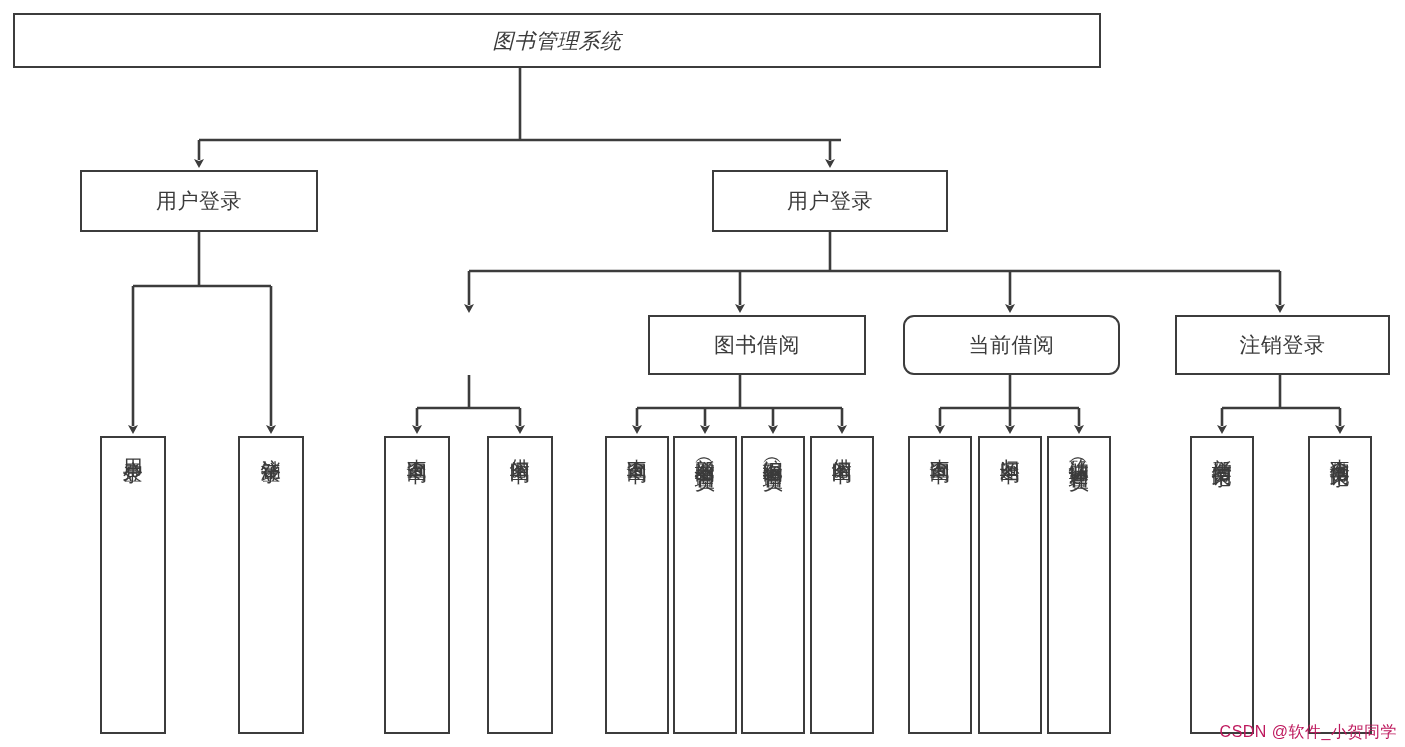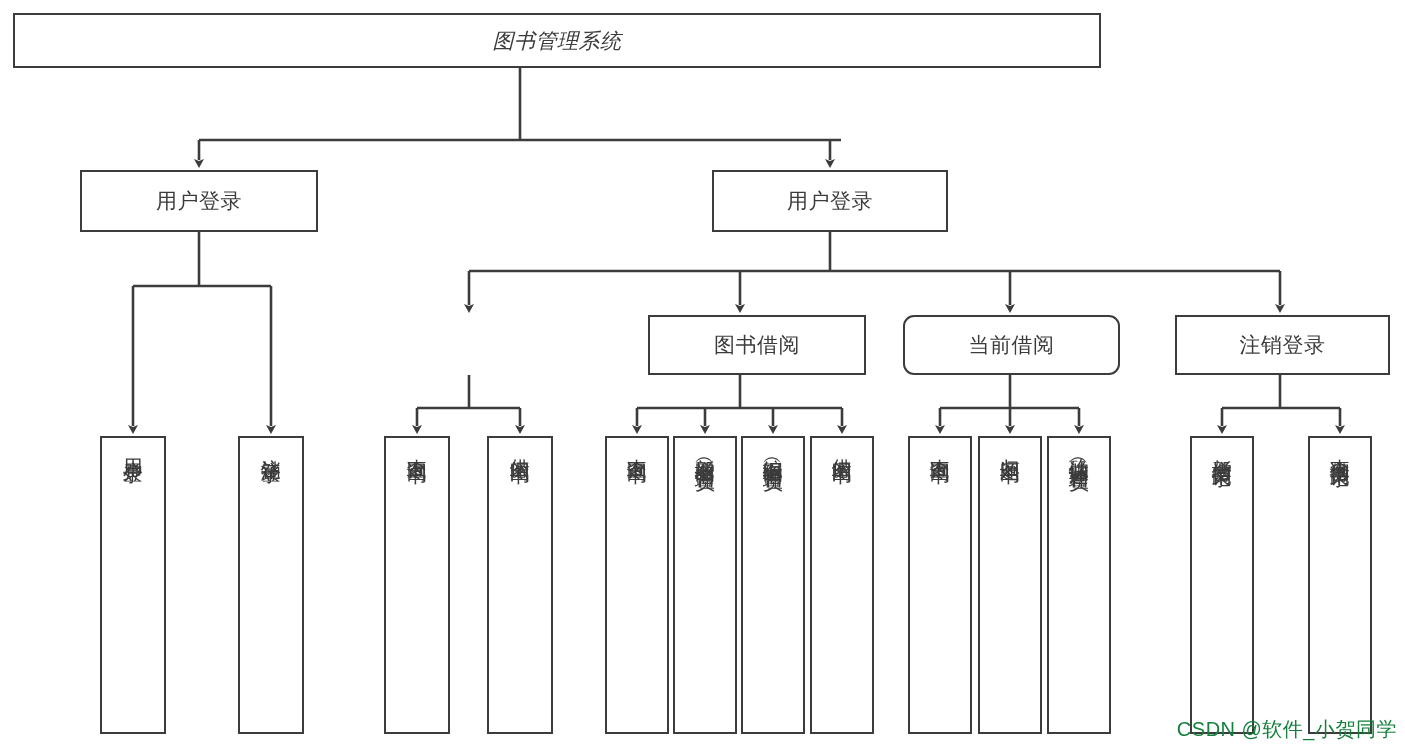--- a/index.html
+++ b/index.html
@@ -55,22 +55,22 @@
     writing-mode: vertical-rl;
     text-orientation: upright;
     font-size: 20px;
     letter-spacing: 2px;
     white-space: nowrap;
   }
   #watermark {
     position: absolute;
     right: 8px;
     bottom: 4px;
-    font-size: 20px;
-    color: #15803d;
+    font-size: 16px;
+    color: #be185d;
     white-space: nowrap;
     letter-spacing: 0.5px;
   }
 </style>
 </head>
 <body>
 
 <div id="canvas">
 
   <svg class="connectors" viewBox="0 0 1405 747" xmlns="http://www.w3.org/2000/svg">

